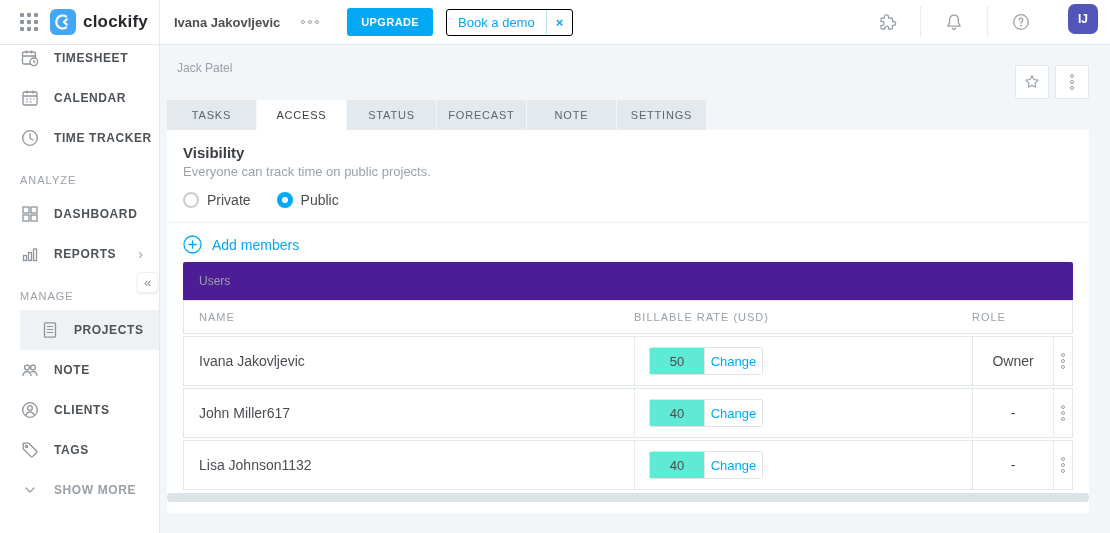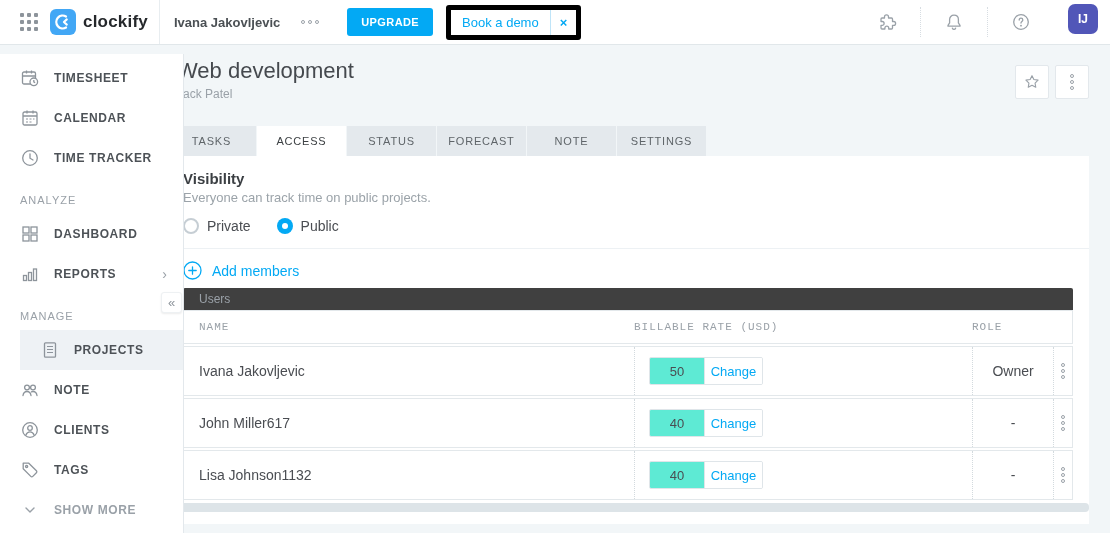--- a/index.html
+++ b/index.html
@@ -12,34 +12,34 @@
   .topbar-left { width:160px; height:100%; border-right:1px solid #e8edf0;
     display:flex; align-items:center; padding-left:19px; gap:11px; flex:none; }
   .grid-btn { width:20px; height:20px; display:flex; align-items:center; justify-content:center; cursor:pointer; }
   .logo { display:flex; align-items:center; gap:7px; cursor:pointer; }
   .brand-text { font-size:17px; font-weight:700; color:#25282b; letter-spacing:.2px; }
   .workspace { margin-left:14px; font-size:13px; font-weight:700; color:#4b5054; }
   .ws-dots { margin-left:17px; display:flex; gap:3px; cursor:pointer; padding:4px; }
   .ws-dots i { width:4px; height:4px; border:1px solid #9aa1a8; border-radius:50%; display:block; }
   .upgrade-btn { margin-left:24px; background:#03a9f4; color:#fff; font-size:11px; font-weight:700;
     letter-spacing:.4px; border:none; border-radius:3px; padding:8px 14px; cursor:pointer; }
-  .bookdemo { margin-left:13px; display:flex; align-items:stretch; border:5px solid #000000;
+  .bookdemo { margin-left:13px; display:flex; align-items:stretch; border:1px solid #000000;
     border-radius:3px; background:#fff; overflow:hidden; cursor:pointer; }
   .bookdemo-label { color:#03a9f4; font-size:13px; padding:5px 11px; display:flex; align-items:center; }
   .bookdemo-close { color:#03a9f4; font-size:13px; font-weight:700; padding:5px 9px;
     border-left:1px solid #bfe4f8; display:flex; align-items:center; }
   .topbar-right { margin-left:auto; display:flex; align-items:center; height:100%; }
   .tb-icon { padding:0 23px; height:28px; display:flex; align-items:center; cursor:pointer; }
   .tb-sep { width:0; height:30px; border-left:1px dotted #d7dde2; }
   .avatar { width:30px; height:30px; border-radius:7px; background:#5156b8; color:#fff;
     font-size:12px; font-weight:700; display:flex; align-items:center; justify-content:center;
     margin:0 12px 7px 14px; cursor:pointer; }
 
   
-  .sidebar { position:absolute; top:54px; left:0; width:184px; bottom:0; background:#fff;
+  .sidebar { position:absolute; top:34px; left:0; width:160px; bottom:0; background:#fff;
     border-right:1px solid #e3e8ec; padding-top:4px; z-index:20; }
   .side-item { height:40px; display:flex; align-items:center; padding-left:20px; gap:14px;
     cursor:pointer; }
   .side-item .lbl { font-size:12px; font-weight:600; color:#4d5257; letter-spacing:.6px; }
   .side-item.active { background:#eef2f5;margin-left:20px; }
   .side-item.muted .lbl { color:#9aa1a8; font-weight:600;text-align:right; }
   .side-section { height:36px; display:flex; align-items:flex-end; padding:0 0 8px 20px;
     font-size:11px; color:#9aa1a8; letter-spacing:1px; }
   .side-chev { margin-left:auto; margin-right:16px; color:#9aa1a8; font-size:14px; }
   .collapse-btn { position:absolute; top:238px; right:1px; width:21px; height:21px; background:#fff;
@@ -72,26 +72,26 @@
   .radio-circle { width:16px; height:16px; border-radius:50%; border:2px solid #c6ced4; background:#fff; }
   .radio-circle.checked { border:none; background:#03a9f4; position:relative; }
   .radio-circle.checked::after { content:""; position:absolute; left:5px; top:5px; width:6px; height:6px;
     border-radius:50%; background:#fff; }
   .radio-label { font-size:14px; color:#4a4d52; }
   .divider { margin-top:12px; border-bottom:1px solid #edf1f4; margin-left:-16px; margin-right:-16px; }
 
   .add-members { margin-top:12px; display:flex; align-items:center; gap:10px; cursor:pointer; width:max-content; }
   .add-members .lbl { font-size:14px; color:#03a9f4; }
 
-  .users-bar { margin-top:8px; height:22px; background:#404040; border-radius:2px 2px 0 0;
+  .users-bar { margin-top:8px; height:38px; background:#4c1d95; border-radius:2px 2px 0 0;
     display:flex; align-items:center; padding-left:16px; font-size:12px; color:#9aa1a8; }
   .thead, .trow { display:grid; grid-template-columns:450px 338px 81px 1fr; align-items:center;
     background:#fff; border:1px solid #e3e8eb; }
   .thead { height:34px; }
-  .th { font-size:11px; letter-spacing:1px; color:#9aa1a8;font-family:Liberation Mono, monospace; }
+  .th { font-size:11px; letter-spacing:1px; color:#9aa1a8; }
   .th.name { padding-left:15px; }
   .trow { height:50px; margin-top:2px; }
   .cell-name { padding-left:15px; font-size:14px; color:#4a4d52; }
   .cell-rate, .cell-role, .cell-kebab { height:100%; display:flex; align-items:center;
     border-left:1px dotted #d3dade; }
   .cell-rate { padding-left:14px; }
   .cell-role { justify-content:center; font-size:14px; color:#4a4d52; }
   .cell-kebab { justify-content:center; cursor:pointer; }
   .rate-ctl { display:flex; border:1px solid #dfe5e9; border-radius:2px; overflow:hidden; cursor:pointer; }
   .rate-val { width:54px; height:26px; background:#5eead4; display:flex; align-items:center;
@@ -245,21 +245,20 @@
     <svg class="icon20" viewBox="0 0 20 20" fill="none" stroke="#9aa1a8" stroke-width="1.4" stroke-linecap="round" stroke-linejoin="round">
       <path d="M6 8l4 4 4-4"></path>
     </svg>
     <span class="lbl">SHOW MORE</span>
   </div>
   <div class="collapse-btn">«</div>
 </div>
 
 <div class="main">
   <div class="page-header">
-    <div class="page-title">Web development</div>
     <div class="page-subtitle">Jack Patel</div>
     <div class="header-actions">
       <div class="hbtn">
         <svg width="18" height="18" viewBox="0 0 24 24" fill="none" stroke="#9aa1a8" stroke-width="1.5" stroke-linejoin="round">
           <path d="M12 3.6l2.5 5.1 5.6.8-4 3.9.9 5.6L12 16.4 7 19l.9-5.6-4-3.9 5.6-.8z"></path>
         </svg>
       </div>
       <div class="hbtn">
         <span class="kebab">
             <i></i>

